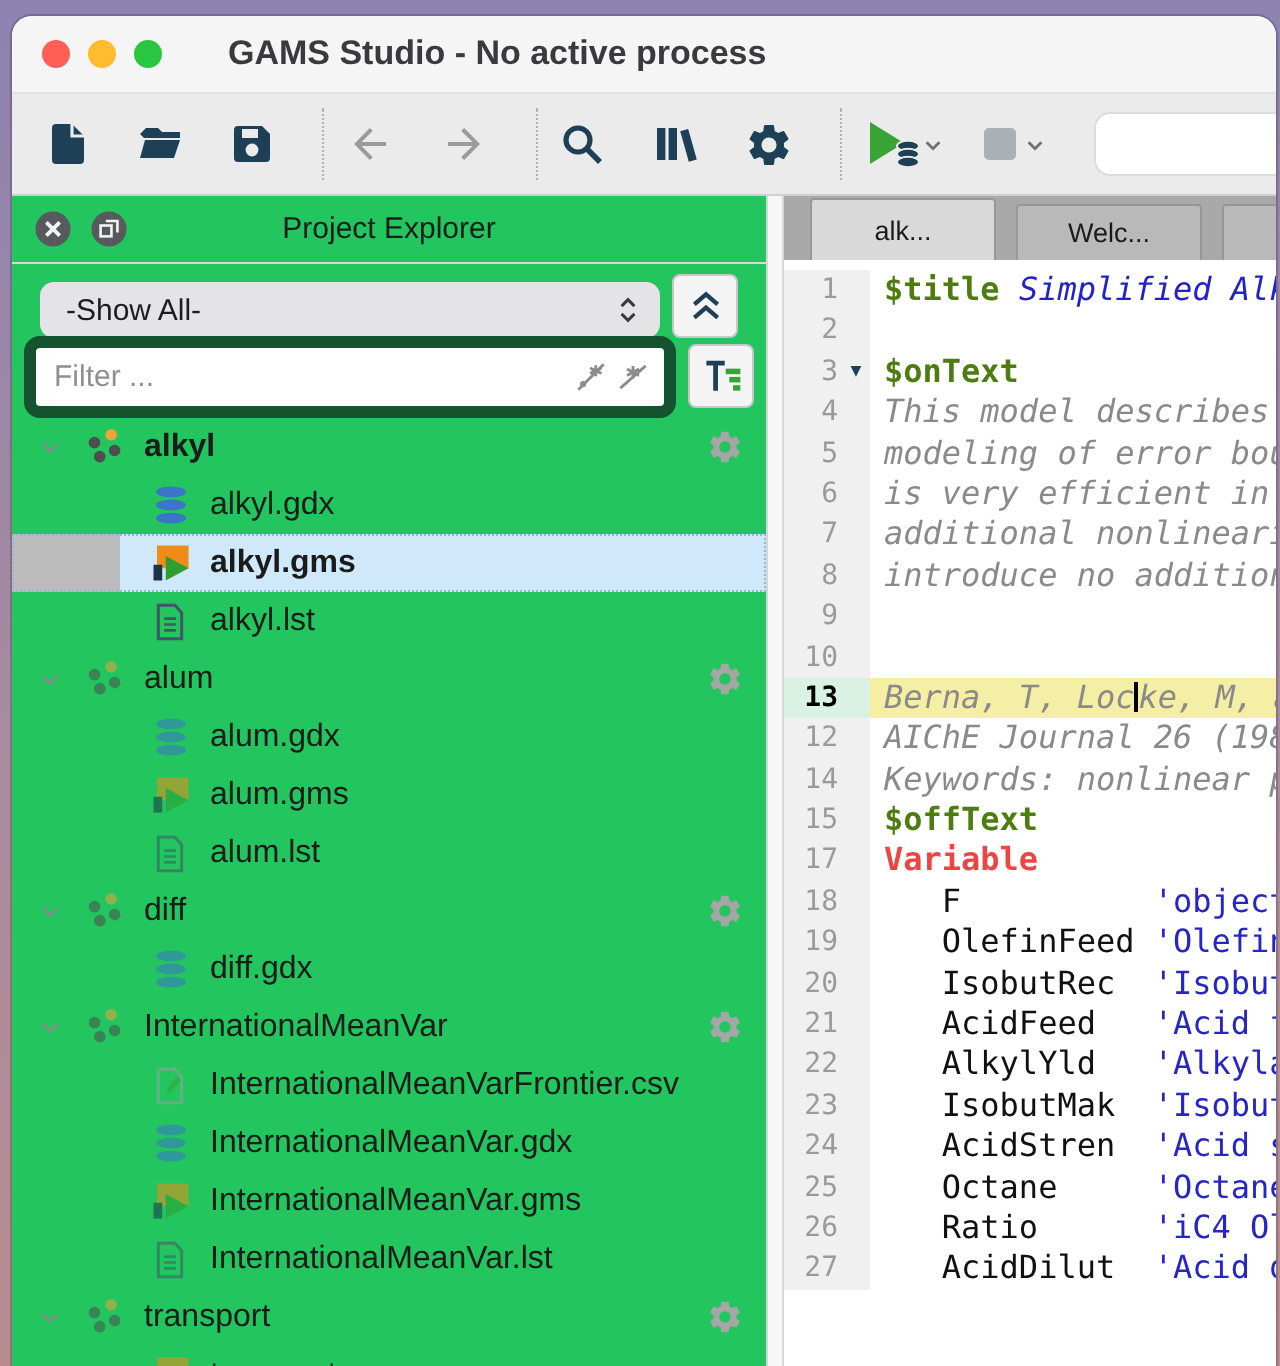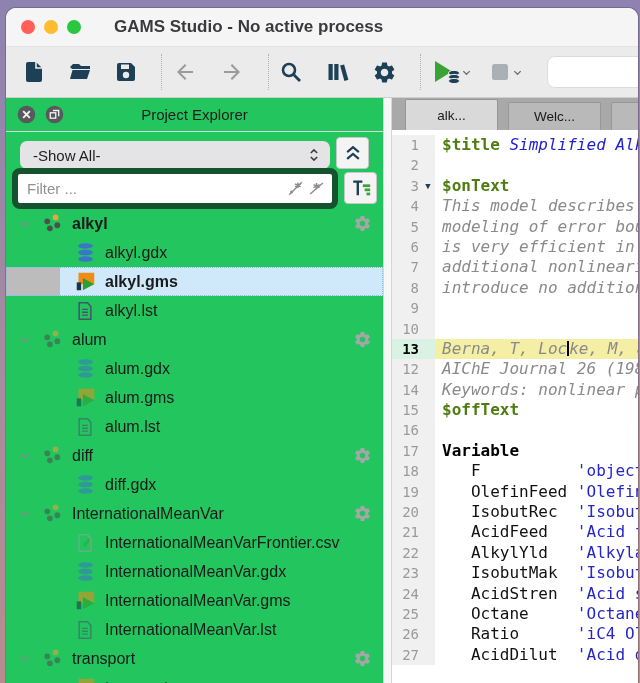--- a/index.html
+++ b/index.html
@@ -69,21 +69,21 @@
   .cl{display:flex;height:20.4px;line-height:20.4px;white-space:pre;}
   .ln{width:27px;flex:0 0 27px;background:#f0f0f0;color:#9a9a9a;text-align:right;font-size:14px;padding-right:2px;}
   .fd{width:14px;flex:0 0 14px;background:#f0f0f0;font-size:9px;color:#1d4057;display:flex;align-items:center;justify-content:center;}
   .cd{flex:1;padding-left:7px;min-width:0;overflow:hidden;}
   .g-hl{background:#d9f2e4 !important;}
   .ln.g-hl{color:#000;font-weight:bold;}
   .cd.y-hl{background:#f5efa5;}
   .sg-d{color:#4d7c0f;font-weight:600;}
   .sg-t{color:#2222cc;font-style:italic;}
   .sg-c{color:#8a8a8a;font-style:italic;}
-  .sg-k{color:#000000;font-weight:bold;}
+  .sg-k{color:#ef4444;font-weight:bold;}
   .sg-i{color:#111;}
   .sg-s{color:#2525c8;}
   .cursor{display:inline-block;width:2px;height:15px;background:#000;vertical-align:-2px;}
 </style>
 </head>
 <body>
 
 <div class="desktop">
   <div class="window">
 
@@ -538,21 +538,20 @@
             <div class="cl"><span class="ln">5</span><span class="fd"></span><span class="cd"><span class="sg-c">modeling of error bou</span></span></div>
             <div class="cl"><span class="ln">6</span><span class="fd"></span><span class="cd"><span class="sg-c">is very efficient in </span></span></div>
             <div class="cl"><span class="ln">7</span><span class="fd"></span><span class="cd"><span class="sg-c">additional nonlineari</span></span></div>
             <div class="cl"><span class="ln">8</span><span class="fd"></span><span class="cd"><span class="sg-c">introduce no addition</span></span></div>
             <div class="cl"><span class="ln">9</span><span class="fd"></span><span class="cd"></span></div>
             <div class="cl"><span class="ln">10</span><span class="fd"></span><span class="cd"></span></div>
             <div class="cl"><span class="ln g-hl">13</span><span class="fd g-hl"></span><span class="cd y-hl"><span class="sg-c">Berna, T, Loc</span><span class="cursor"></span><span class="sg-c">ke, M, a</span></span></div>
             <div class="cl"><span class="ln">12</span><span class="fd"></span><span class="cd"><span class="sg-c">AIChE Journal 26 (198</span></span></div>
             <div class="cl"><span class="ln">14</span><span class="fd"></span><span class="cd"><span class="sg-c">Keywords: nonlinear p</span></span></div>
             <div class="cl"><span class="ln">15</span><span class="fd"></span><span class="cd"><span class="sg-d">$offText</span></span></div>
-            <div class="cl"><span class="ln">16</span><span class="fd"></span><span class="cd"></span></div>
             <div class="cl"><span class="ln">17</span><span class="fd"></span><span class="cd"><span class="sg-k">Variable</span></span></div>
             <div class="cl"><span class="ln">18</span><span class="fd"></span><span class="cd"><span class="sg-i">   F          </span><span class="sg-s">'object</span></span></div>
             <div class="cl"><span class="ln">19</span><span class="fd"></span><span class="cd"><span class="sg-i">   OlefinFeed </span><span class="sg-s">'Olefin</span></span></div>
             <div class="cl"><span class="ln">20</span><span class="fd"></span><span class="cd"><span class="sg-i">   IsobutRec  </span><span class="sg-s">'Isobut</span></span></div>
             <div class="cl"><span class="ln">21</span><span class="fd"></span><span class="cd"><span class="sg-i">   AcidFeed   </span><span class="sg-s">'Acid f</span></span></div>
             <div class="cl"><span class="ln">22</span><span class="fd"></span><span class="cd"><span class="sg-i">   AlkylYld   </span><span class="sg-s">'Alkyla</span></span></div>
             <div class="cl"><span class="ln">23</span><span class="fd"></span><span class="cd"><span class="sg-i">   IsobutMak  </span><span class="sg-s">'Isobut</span></span></div>
             <div class="cl"><span class="ln">24</span><span class="fd"></span><span class="cd"><span class="sg-i">   AcidStren  </span><span class="sg-s">'Acid s</span></span></div>
             <div class="cl"><span class="ln">25</span><span class="fd"></span><span class="cd"><span class="sg-i">   Octane     </span><span class="sg-s">'Octane</span></span></div>
             <div class="cl"><span class="ln">26</span><span class="fd"></span><span class="cd"><span class="sg-i">   Ratio      </span><span class="sg-s">'iC4 Ol</span></span></div>

